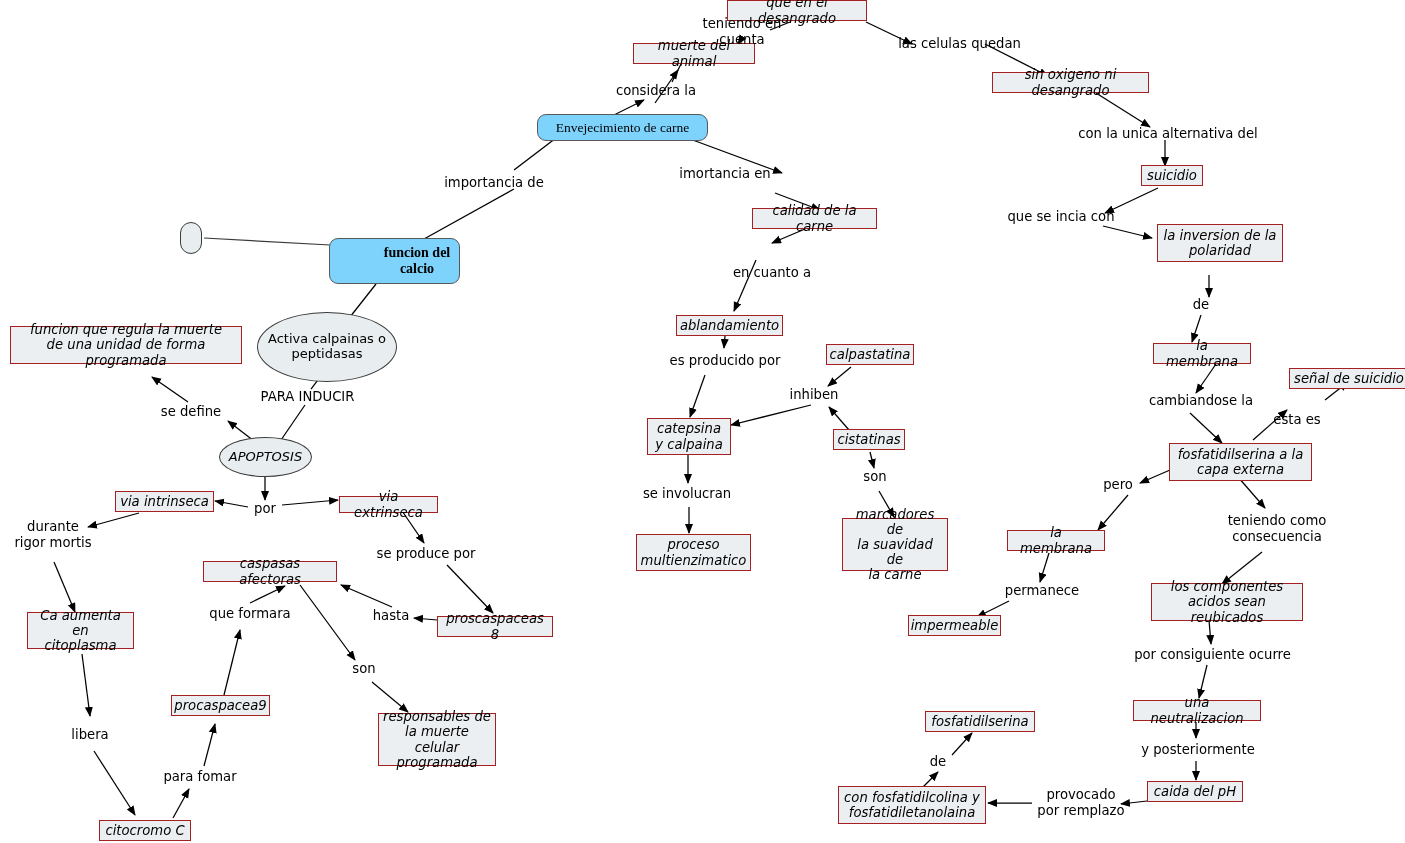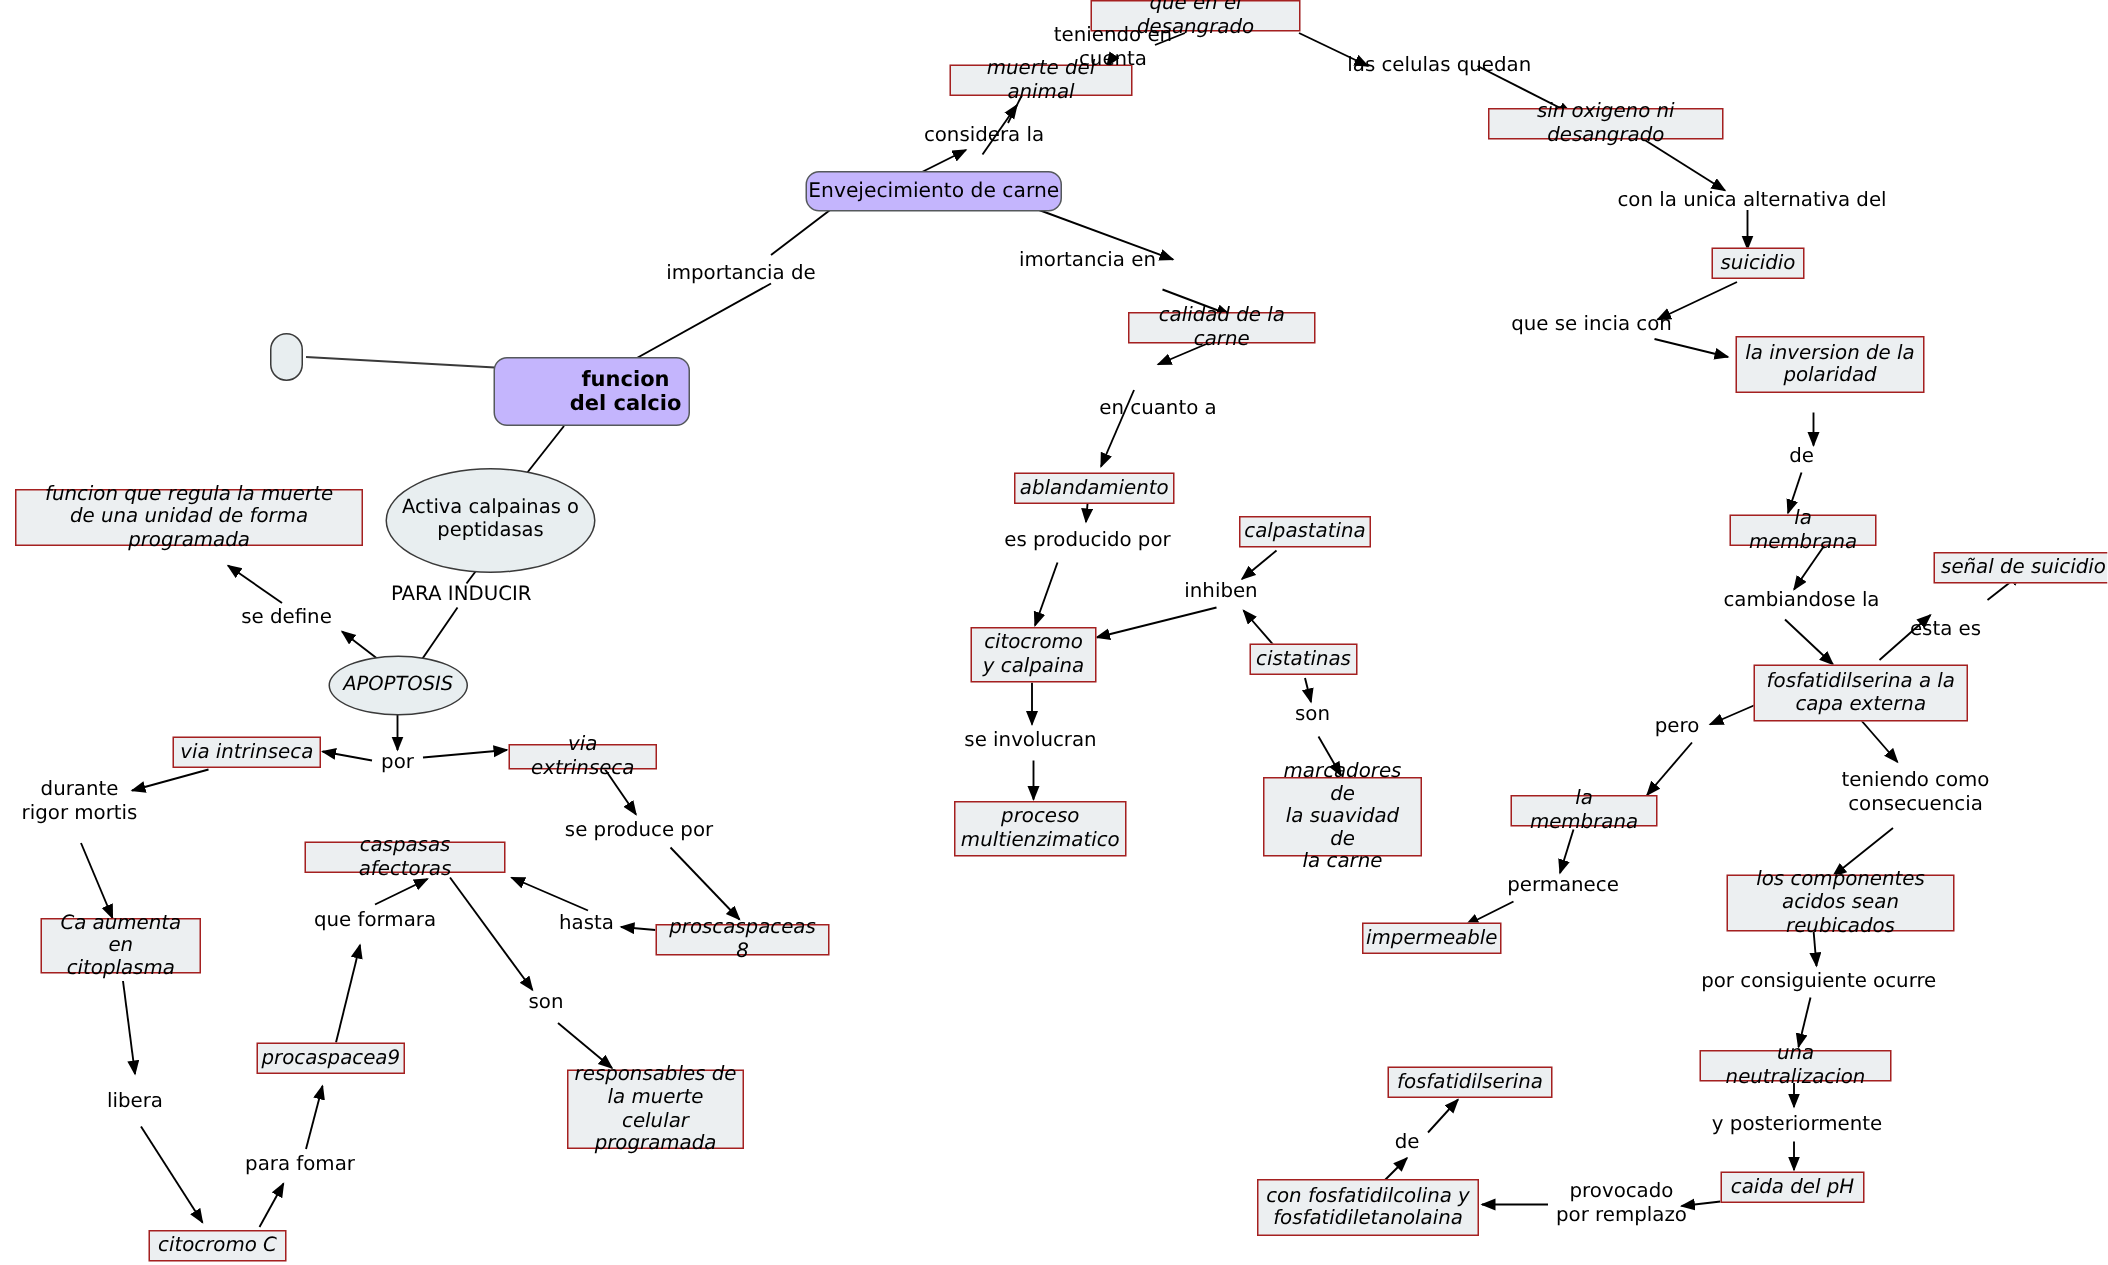--- a/index.html
+++ b/index.html
@@ -42,21 +42,22 @@
     font-style: italic;
     font-size: 13.2px;
     padding: 1px 4px;
     background: #eceff1;
   }
   .node.rounded {
     border: 1.2px solid #55595c;
     border-radius: 9px;
     font-style: normal;
     font-size: 13.5px;
-    background: #c4b5fd;
+    background: #7dd3fc;
+    font-family: Liberation Serif, serif;
   }
   .node.rounded.bold {
     font-weight: bold;
     font-size: 14px;
     padding-left: 45px;
   }
   .node.ellipse {
     border: 1.3px solid #3a3a3a;
     border-radius: 50%;
     background: #e8eef0;
@@ -207,21 +208,21 @@
 fosfatidiletanolaina</div>
 
   <div class="node concept" style="left:925px; top:711px; width:110px; height:21px;">fosfatidilserina</div>
 
   <div class="node rounded" style="left:537px; top:114px; width:171px; height:27px;">Envejecimiento de carne</div>
 
   <div class="node concept" style="left:752px; top:208px; width:125px; height:21px;">calidad de la carne</div>
 
   <div class="node concept" style="left:676px; top:315px; width:107px; height:21px;">ablandamiento</div>
 
-  <div class="node concept" style="left:647px; top:418px; width:84px; height:37px;">citocromo
+  <div class="node concept" style="left:647px; top:418px; width:84px; height:37px;">catepsina
 y calpaina</div>
 
   <div class="node concept" style="left:636px; top:534px; width:115px; height:37px;">proceso
 multienzimatico</div>
 
   <div class="node concept" style="left:826px; top:344px; width:88px; height:21px;">calpastatina</div>
 
   <div class="node concept" style="left:833px; top:429px; width:72px; height:21px;">cistatinas</div>
 
   <div class="node concept" style="left:842px; top:518px; width:106px; height:53px;">marcadores de

